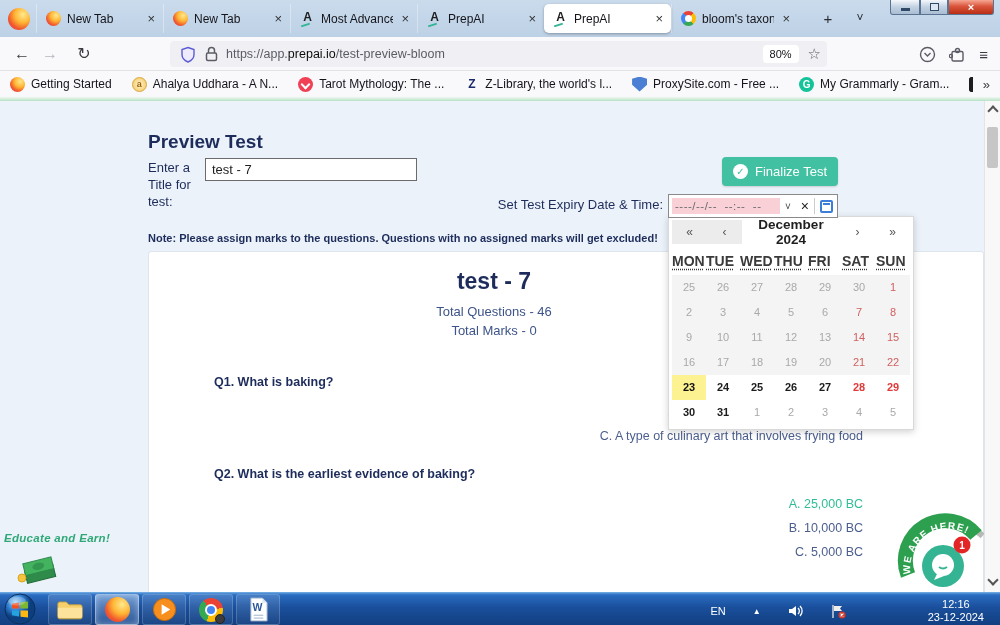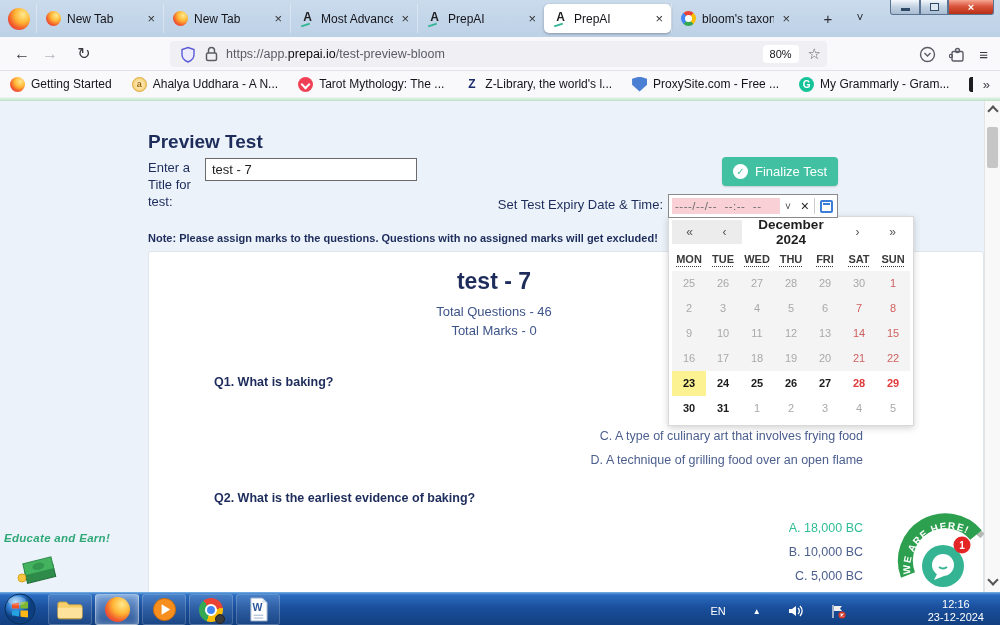--- a/index.html
+++ b/index.html
@@ -121,21 +121,21 @@
     border:1px solid #b9bec7; border-radius:2px; color:#5d6b85; font-size:12px; font-family:inherit; }
 
   
   .calendar { position:absolute; left:668px; top:115px; width:246px; background:#fff;
     border:1px solid #d9d9d9; box-shadow:0 2px 7px rgba(0,0,0,.18); z-index:20; padding-bottom:4px; }
   .cal-head { height:30px; display:flex; align-items:center; padding:3px; }
   .cal-nav { width:35px; height:24px; text-align:center; line-height:24px; font-size:12px; color:#555; }
   .cal-nav.grp { background:#ececec; }
   .cal-month { flex:1; text-align:center; font-size:13.5px; font-weight:bold; color:#1f1f1f; }
   .cal-dhrow { display:flex; padding:6px 3px 2px; }
-  .cal-dh { width:34.3px; text-align:center; font-size:11px; font-weight:bold; color:#3a3a3a;
+  .cal-dh { width:34.3px; font-size:14px; font-weight:bold; color:#3a3a3a;
     text-decoration:underline dotted; text-underline-offset:3px; padding-bottom:4px; }
   .cal-grid { padding:0 3px; }
   .cal-row { display:flex; }
   .cal-row.dim { background:#f4f4f4; }
   .cal-cell { width:34.3px; height:25px; line-height:25px; text-align:center; font-size:11px; }
   .c-mut { color:#a9a9a9; }
   .c-mutred { color:#d06060; }
   .c-act { color:#1c1c1c; font-weight:bold; }
   .c-actred { color:#e03a3a; font-weight:bold; }
   .c-today { background:#fcf292; color:#111; font-weight:bold; }
@@ -308,25 +308,24 @@
     <div class="card-center">
       <div class="test-title">test - 7</div>
       <div class="test-total">Total Questions - 46</div>
       <div class="test-total">Total Marks - 0</div>
     </div>
     <div class="questions">
         <div class="question">
           <div class="q-text">Q1. What is baking?</div>
           <div class="q-opt">A. A form of cooking using wet heat</div>
           <div class="q-opt">C. A type of culinary art that involves frying food</div>
-          <div class="q-opt">D. A technique of grilling food over an open flame</div>
         </div>
         <div class="question">
           <div class="q-text">Q2. What is the earliest evidence of baking?</div>
-          <div class="q-opt correct">A. 18,000 BC</div>
+          <div class="q-opt correct">A. 25,000 BC</div>
           <div class="q-opt">B. 10,000 BC</div>
           <div class="q-opt">C. 5,000 BC</div>
         </div>
       </div>
   </div>
 
   <div class="calendar">
     <div class="cal-head">
       <div class="cal-nav grp">«</div>
       <div class="cal-nav grp">‹</div>

